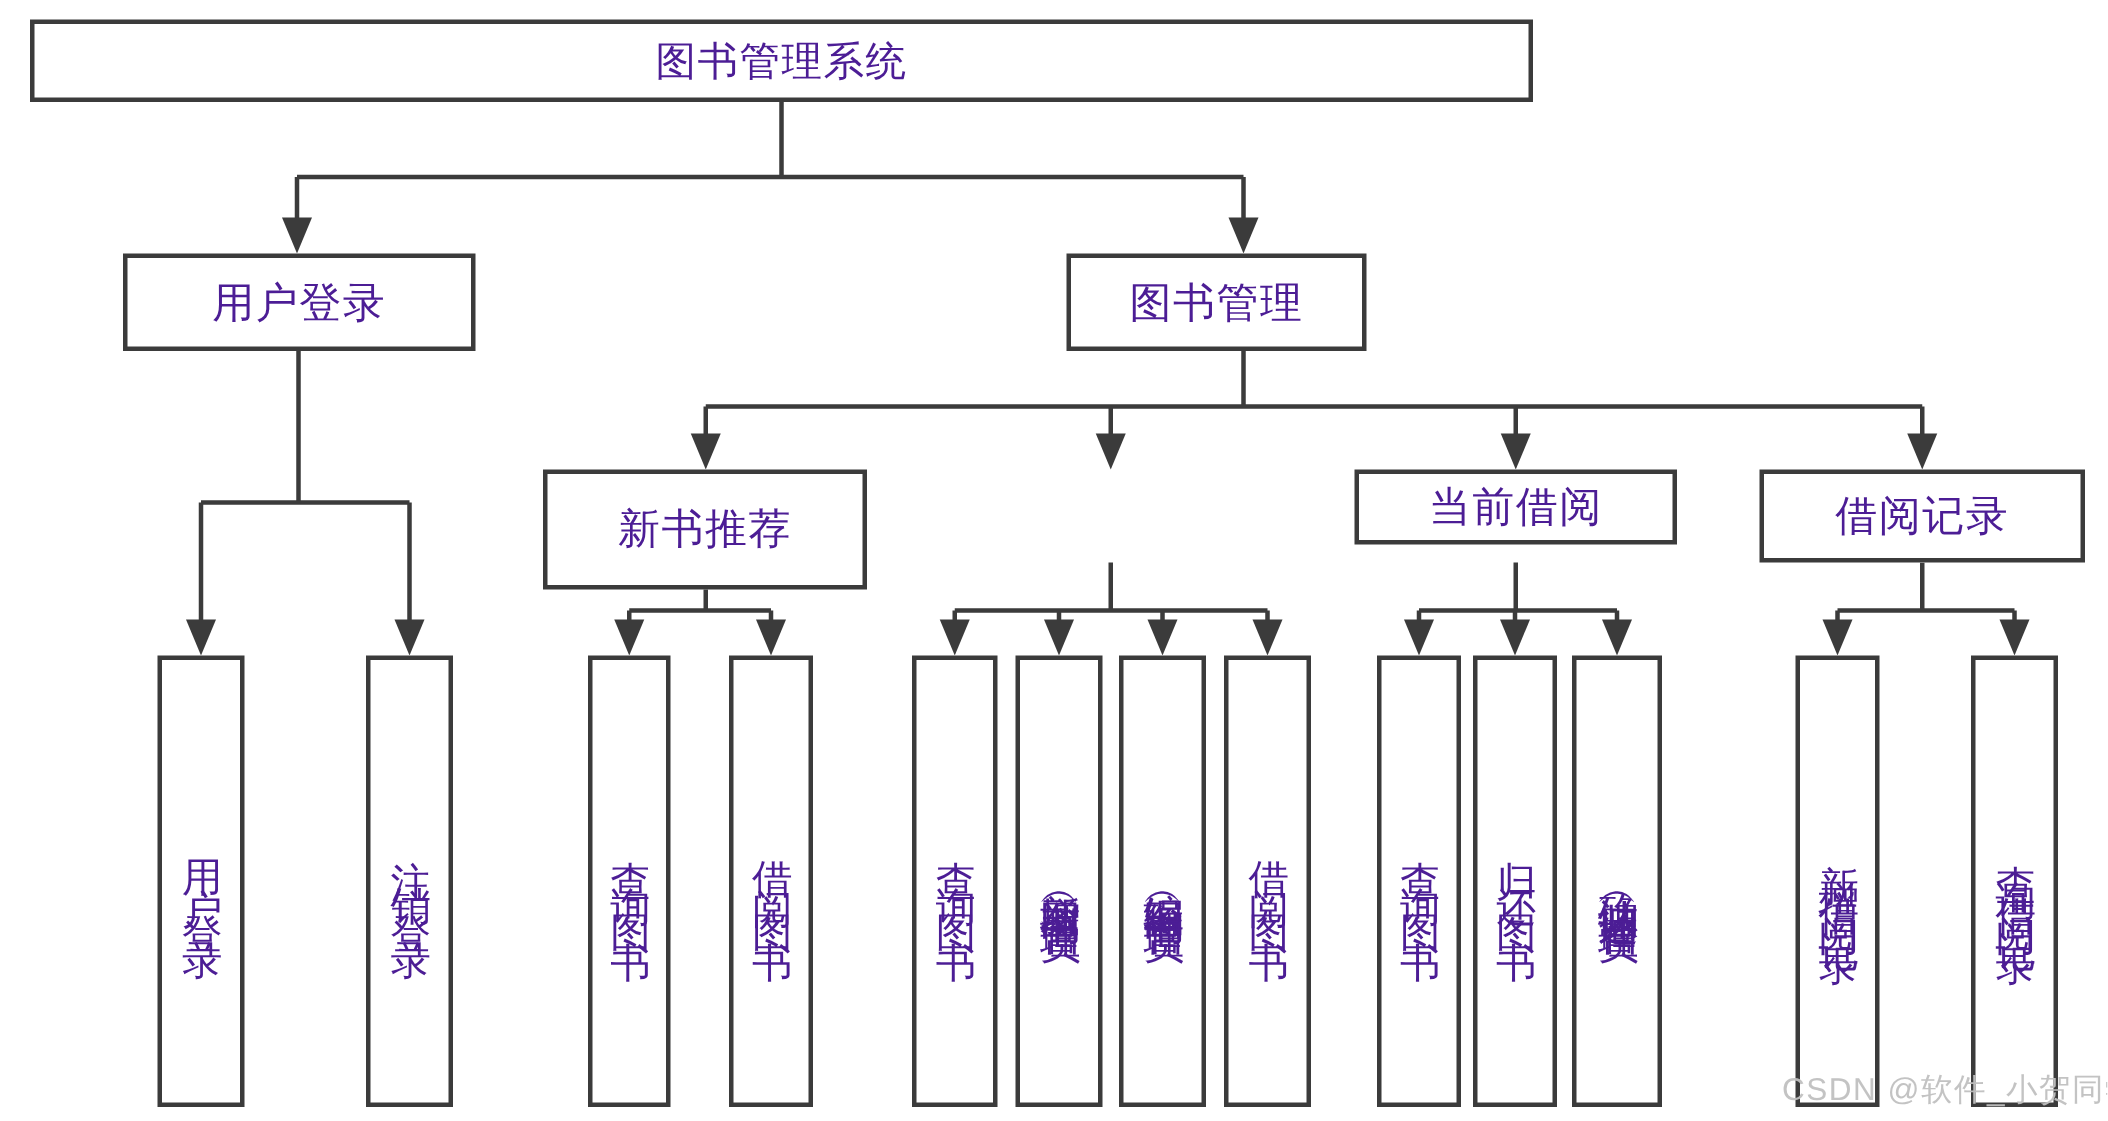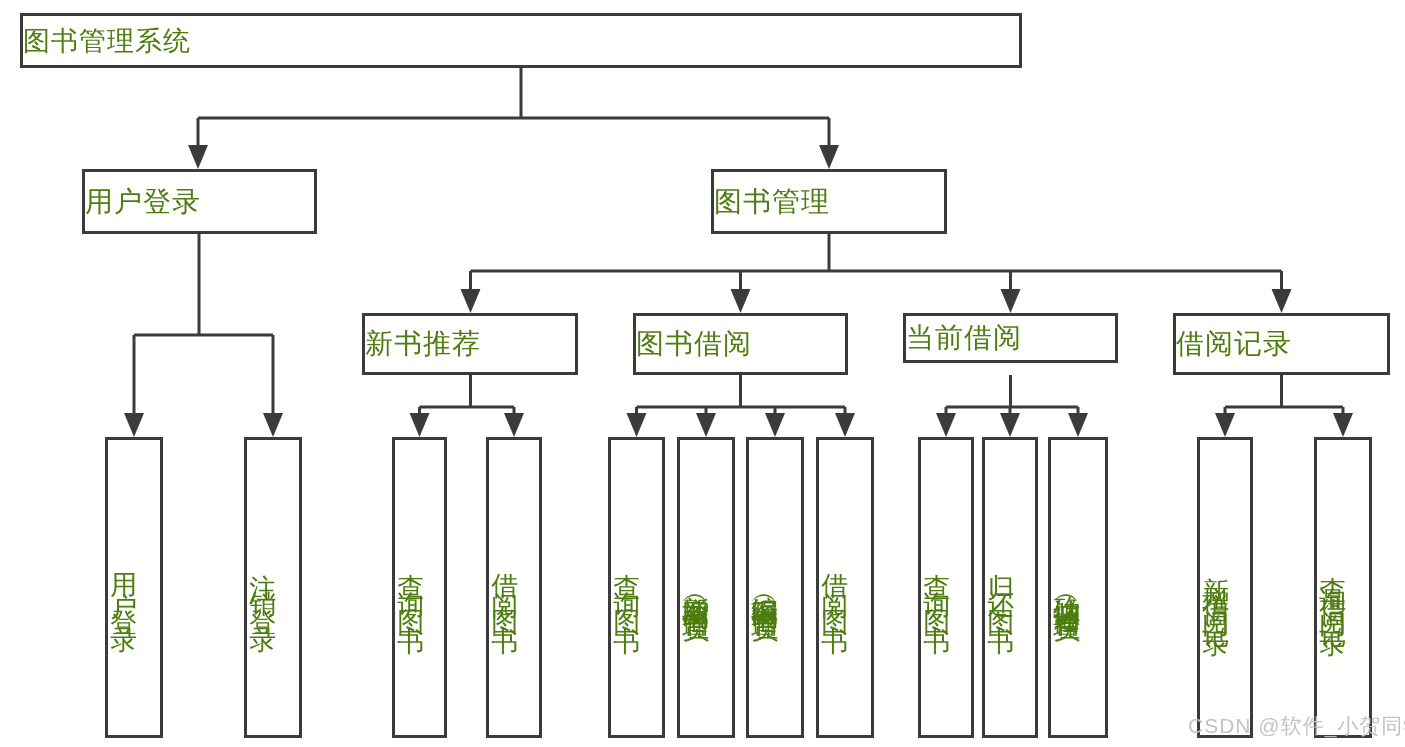--- a/index.html
+++ b/index.html
@@ -21,21 +21,22 @@
     top: 0;
     z-index: 1;
   }
   .box {
     position: absolute;
     box-sizing: border-box;
     background: #ffffff;
     border: 3px solid #3b3b3b;
     display: flex;
     align-items: center;
-    color: #4d7c0f;
+    justify-content: center;
+    color: #4c1d95;
     z-index: 2;
   }
   .hlabel {
     font-size: 28px;
     letter-spacing: 1px;
     white-space: nowrap;
   }
   .root-label {
     font-size: 27px;
     letter-spacing: 1px;
@@ -114,29 +115,26 @@
     </g>
   </svg>
 
   <div class="box" style="left:20px; top:13px; width:1002px; height:55px;">
     <span class="root-label">图书管理系统</span>
   </div>
 
   <div class="box" style="left:82px; top:169px; width:235px; height:65px;">
     <span class="hlabel">用户登录</span>
   </div>
-  <div class="box" style="left:711px; top:169px; width:236px; height:65px;">
+  <div class="box" style="left:711px; top:169px; width:200px; height:65px;">
     <span class="hlabel">图书管理</span>
   </div>
 
-  <div class="box" style="left:362px; top:313px; width:216px; height:62px;">
+  <div class="box" style="left:362px; top:313px; width:216px; height:80px;">
     <span class="hlabel">新书推荐</span>
-  </div>
-  <div class="box" style="left:633px; top:313px; width:215px; height:62px;">
-    <span class="hlabel">图书借阅</span>
   </div>
   <div class="box" style="left:903px; top:313px; width:215px; height:50px;">
     <span class="hlabel">当前借阅</span>
   </div>
   <div class="box" style="left:1173px; top:313px; width:217px; height:62px;">
     <span class="hlabel">借阅记录</span>
   </div>
 
   <div class="box" style="left:105px; top:437px; width:58px; height:301px;">
     <span class="vtext ls18">用户登录</span>

